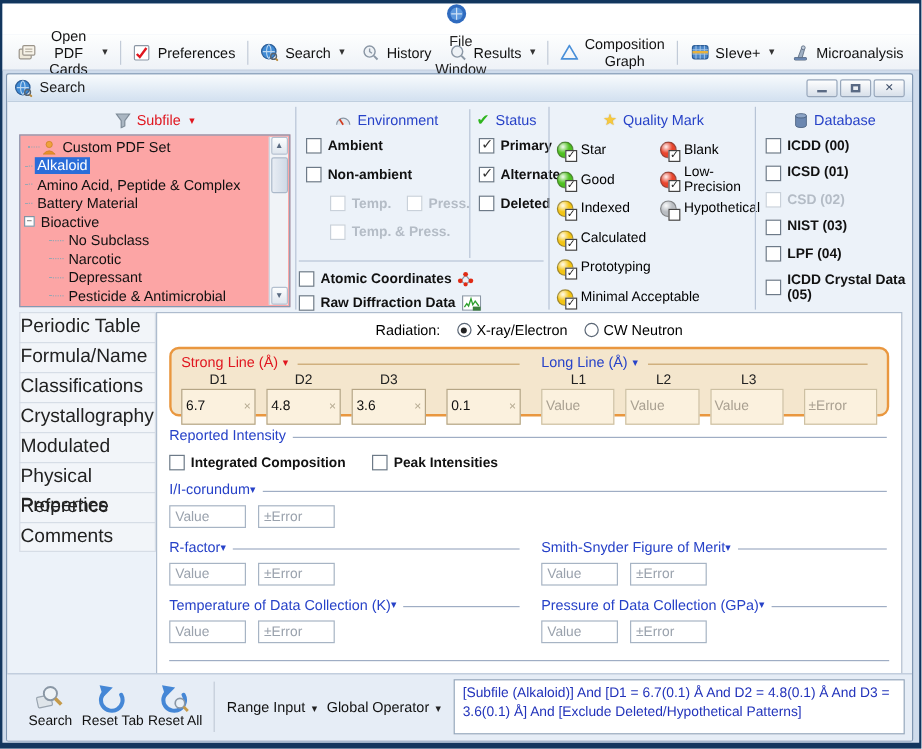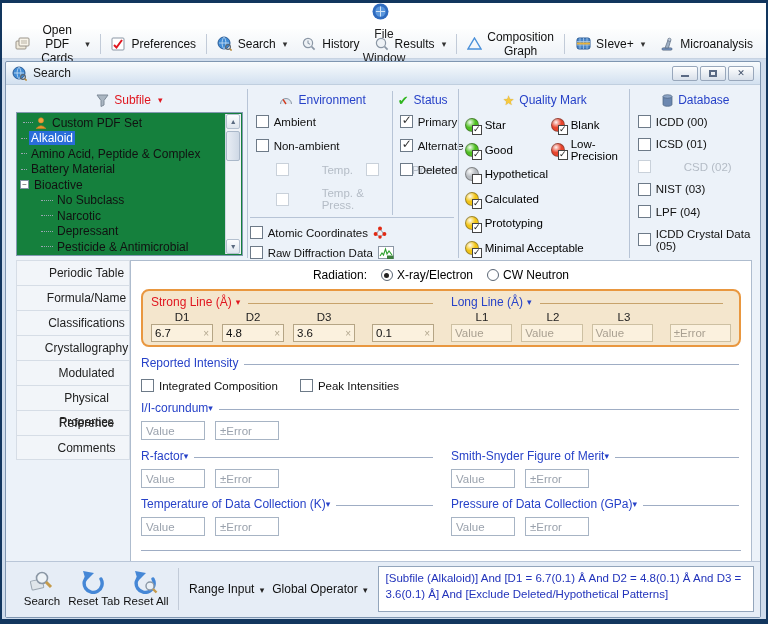--- a/index.html
+++ b/index.html
@@ -27,72 +27,72 @@
   .filterrow{display:flex;height:173px;padding:4px 0 0 10px;}
   .fhead{display:flex;align-items:center;justify-content:center;gap:5px;font-size:12px;color:#2742c8;height:18px;}
   .fhead .red{color:#e0161f;}
   .fcol{padding:2px 4px 0 6px;}
   .fcol + .fcol{border-left:1px solid #b7c4d6;}
   .col-subfile{width:232px;padding-left:0;}
   .col-envstat{width:212px;padding:2px 0 0 0;}
   .col-quality{width:172px;}
   .col-db{width:132px;}
   
-  .treebox{position:relative;margin-top:3px;height:144px;background:#15803d;border:1px solid #8399b2;}
+  .treebox{position:relative;margin-top:3px;height:144px;background:#fca5a5;border:1px solid #8399b2;}
   .tree{position:absolute;left:2px;top:2px;right:18px;bottom:2px;overflow:hidden;font-size:12px;color:#111;}
   .trow{display:flex;align-items:center;height:15.5px;white-space:nowrap;}
   .conn{width:10px;border-bottom:1px dotted #9aa6b2;margin:0 2px 0 4px;}
   .conn.child{width:12px;margin-left:22px;}
   .tlabel{padding:0 2px;}
   .tlabel.sel{background:#2a6dd9;color:#fff;}
   .expander{width:9px;height:9px;border:1px solid #8393a3;background:#fff;font-size:8px;line-height:7px;text-align:center;color:#444;margin:0 3px 0 1px;}
   .vscroll{position:absolute;right:1px;top:1px;bottom:1px;width:16px;background:#f0f3f7;border-left:1px solid #cfd8e2;display:flex;flex-direction:column;align-items:center;}
   .sarrow{width:14px;height:15px;background:linear-gradient(#fcfdfe,#dfe6ee);border:1px solid #b4c0cf;border-radius:2px;font-size:7px;color:#5a6a80;display:flex;align-items:center;justify-content:center;}
   .sthumb{width:14px;height:30px;background:linear-gradient(90deg,#e8edf4,#cfd9e6);border:1px solid #aab8c9;border-radius:2px;margin-top:2px;}
   .sspace{flex:1;}
   
-  .cbrow{display:flex;align-items:center;gap:5px;font-size:11.5px;color:#111;margin:0 0 11px 2px;}
+  .cbrow{display:flex;align-items:center;gap:5px;font-size:11.5px;color:#111;margin:0 0 11px 2px;font-weight:bold;}
   .cb{width:13px;height:13px;border:1px solid #6d7a88;background:#fff;position:relative;flex:none;}
   .cb.checked::after{content:"✓";position:absolute;left:1px;top:-3px;font-size:12px;font-weight:bold;color:#333;}
   .cb.dis{border-color:#c9d1da;}
-  .dislabel{color:#b4bcc6;margin-left:28px;}
+  .dislabel{color:#b4bcc6;}
   .envstat-top{display:flex;height:124px;}
   .envcol{width:144px;padding:0 0 0 6px;}
   .statcol{width:66px;border-left:1px solid #b7c4d6;padding-left:5px;}
   .indent1{margin-left:22px;}
   .hsep{border-top:1px solid #b7c4d6;margin:2px 4px 8px 2px;}
   
   .qgrid{display:grid;grid-template-columns:86px 1fr;margin-top:4px;row-gap:0;}
   .qitem{display:flex;align-items:center;gap:4px;font-size:11.5px;height:24.5px;}
   .ball{width:14px;height:14px;border-radius:50%;border:1px solid rgba(60,60,60,.45);background:radial-gradient(circle at 34% 28%,rgba(255,255,255,.95),rgba(255,255,255,0) 45%),var(--c,#ccc);position:relative;flex:none;margin-right:2px;}
   .ball::after{content:"✓";position:absolute;right:-4px;bottom:-4px;width:8px;height:8px;background:#fff;border:1px solid #444;font-size:9px;line-height:7px;font-weight:bold;color:#222;text-align:center;}
   .ball.unchecked::after{content:"";}
   
   .col-db .cbrow{margin-bottom:9.5px;}
   
   .mainrow{display:flex;padding:2px 8px 0 10px;height:312px;}
   .tabcol{width:114px;flex:none;}
-  .tab{height:25px;line-height:24px;text-align:center;font-size:12px;color:#222;background:#f2f5f9;border:1px solid #d6dde6;border-bottom:none;cursor:default;padding-left:27px;}
+  .tab{height:25px;line-height:24px;text-align:left;font-size:16px;color:#222;background:#f2f5f9;border:1px solid #d6dde6;border-bottom:none;cursor:default;}
   .tab:last-child{border-bottom:1px solid #d6dde6;}
   .tab.sel{background:#fff;color:#e0161f;border-right-color:#fff;margin-right:-1px;position:relative;z-index:2;}
   .mainpanel{flex:1;background:#fff;border:1px solid #aebcce;padding:4px 10px 0 10px;position:relative;}
   .radrow{display:flex;align-items:center;justify-content:center;gap:14px;font-size:12px;height:20px;}
   .radio{width:12px;height:12px;border:1px solid #5a6675;border-radius:50%;background:#fff;position:relative;display:inline-block;vertical-align:-2px;margin-right:4px;}
   .radio.sel::after{content:"";position:absolute;left:2.5px;top:2.5px;width:5px;height:5px;border-radius:50%;background:#222;}
   
   .orangebox{display:flex;border:2px solid #e9973f;border-radius:8px;background:#f4e6cd;margin-top:4px;padding:4px 8px 7px 8px;height:58px;}
   .half{width:50%;}
   .shead{display:flex;align-items:center;font-size:12px;gap:4px;}
   .shead .hrule{flex:1;border-top:1px solid #c8a36b;margin:3px 8px 0 4px;}
   .redtxt{color:#e0161f;}
   .bluetxt{color:#2742c8;}
   .flabels{display:flex;gap:9px;margin-top:2px;font-size:11.5px;color:#222;}
   .flabels span{width:62px;text-align:center;}
   .fieldline{display:flex;gap:9px;margin-top:1px;}
-  .slinput{width:62px;height:18px;background:#fbf1de;border:1px solid #b5a585;display:flex;align-items:center;font-size:11.5px;padding:0 3px;color:#111;}
+  .slinput{width:62px;height:30px;background:#fbf1de;border:1px solid #b5a585;display:flex;align-items:center;font-size:11.5px;padding:0 3px;color:#111;}
   .slinput .xbtn{margin-left:auto;color:#b3a88f;font-size:10px;}
   .slinput.errgap{margin-left:8px;}
   .slinput.disab{border-color:#cdc0a2;color:#a9a091;}
   
   .sechead{display:flex;align-items:center;font-size:12px;color:#2742c8;margin-top:9px;gap:0;}
   .sechead .hrule{flex:1;border-top:1px solid #9fadc4;margin:3px 2px 0 6px;}
   .bdar{font-size:9px;color:#2742c8;}
   .rdar{font-size:9px;color:#e0161f;}
   .cbline{display:flex;gap:22px;margin-top:9px;}
   .cbline .cbrow{margin:0;}
@@ -400,20 +400,24 @@
             <span class="ball" style="--c: #e8442c;"></span>
             <span>Blank</span>
           </div>
           <div class="qitem">
             <span class="ball" style="--c: #4fc021;"></span>
             <span>Good</span>
           </div>
           <div class="qitem">
             <span class="ball" style="--c: #e8442c;"></span>
             <span>Low-Precision</span>
+          </div>
+          <div class="qitem">
+            <span class="ball" style="--c: #f3c515;"></span>
+            <span>Indexed</span>
           </div>
           <div class="qitem">
             <span class="ball unchecked" style="--c:#b9bdc2"></span>
             <span>Hypothetical</span>
           </div>
           <div class="qitem" style="grid-column:1 / span 2">
             <span class="ball" style="--c: #f3c515;"></span>
             <span>Calculated</span>
           </div>
           <div class="qitem" style="grid-column:1 / span 2">

